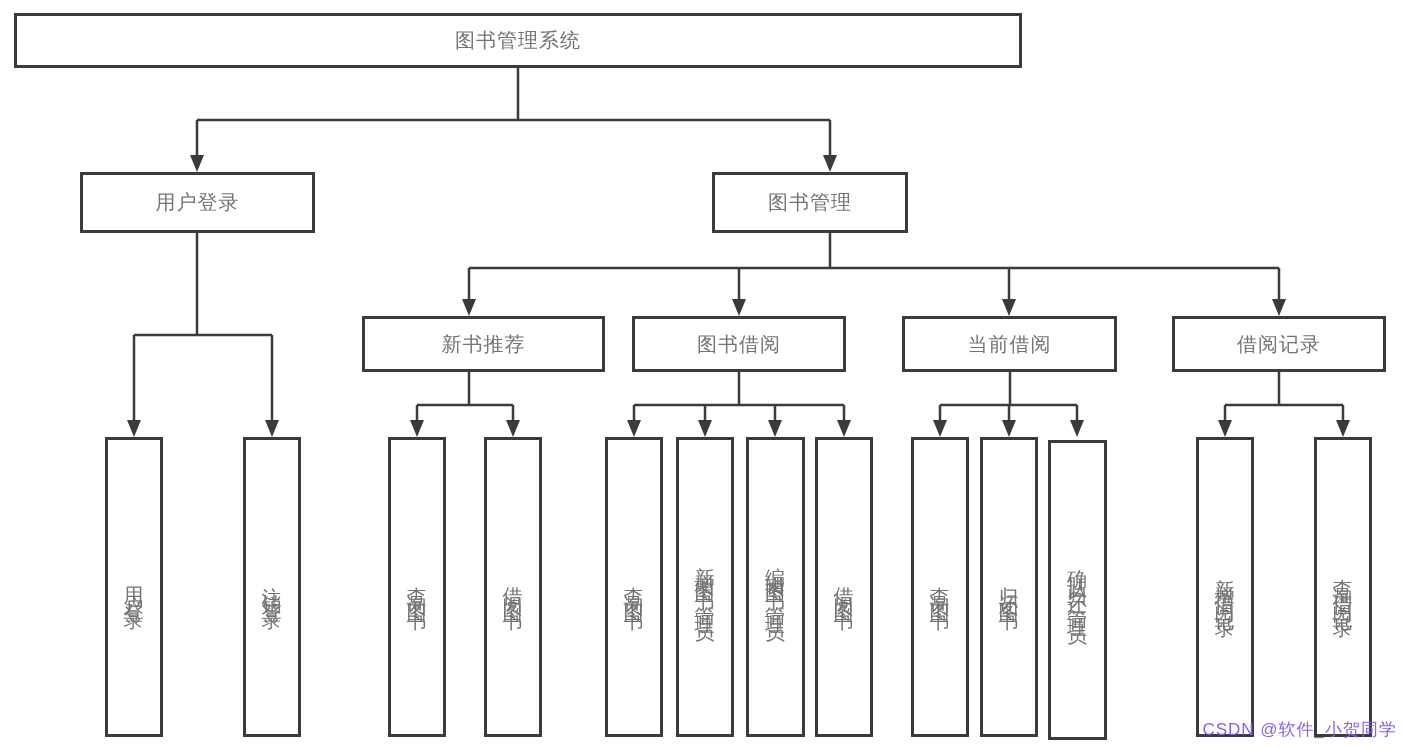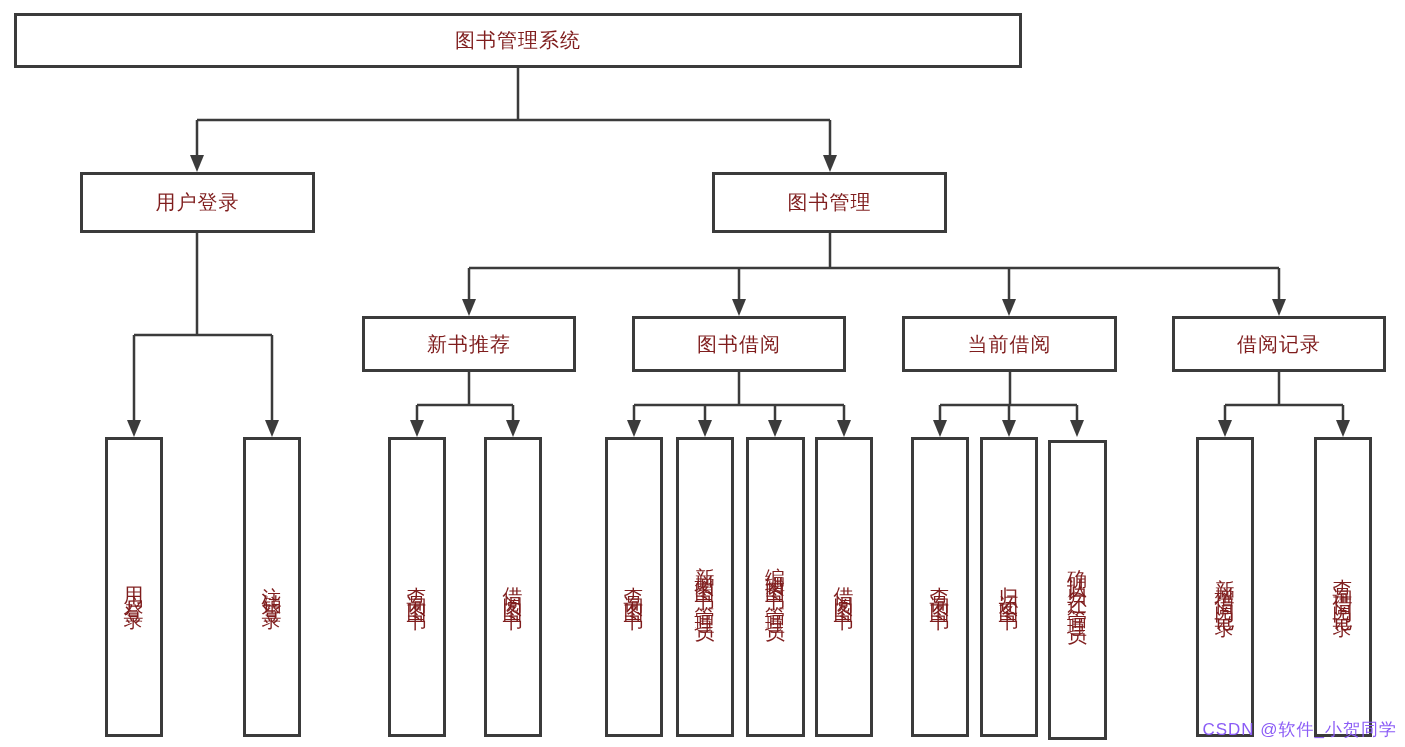--- a/index.html
+++ b/index.html
@@ -23,21 +23,21 @@
   }
   .node {
     position: absolute;
     box-sizing: border-box;
     background: #ffffff;
     border: 3px solid #3b3b3b;
     display: flex;
     align-items: center;
     justify-content: center;
     z-index: 1;
-    color: #7f1d1d;
+    color: #737373;
   }
   .hnode {
     font-size: 20px;
     letter-spacing: 1px;
   }
   .leaf {
     font-size: 20px;
   }
   .leaf .vlabel {
     writing-mode: vertical-rl;
@@ -108,25 +108,25 @@
     </g>
   </svg>
 
   <div class="node hnode" style="left:14px; top:13px; width:1008px; height:55px;">
     <span>图书管理系统</span>
   </div>
 
   <div class="node hnode" style="left:80px; top:172px; width:235px; height:61px;">
     <span>用户登录</span>
   </div>
-  <div class="node hnode" style="left:712px; top:172px; width:235px; height:61px;">
+  <div class="node hnode" style="left:712px; top:172px; width:196px; height:61px;">
     <span>图书管理</span>
   </div>
 
-  <div class="node hnode" style="left:362px; top:316px; width:214px; height:56px;">
+  <div class="node hnode" style="left:362px; top:316px; width:243px; height:56px;">
     <span>新书推荐</span>
   </div>
   <div class="node hnode" style="left:632px; top:316px; width:214px; height:56px;">
     <span>图书借阅</span>
   </div>
   <div class="node hnode" style="left:902px; top:316px; width:215px; height:56px;">
     <span>当前借阅</span>
   </div>
   <div class="node hnode" style="left:1172px; top:316px; width:214px; height:56px;">
     <span>借阅记录</span>

